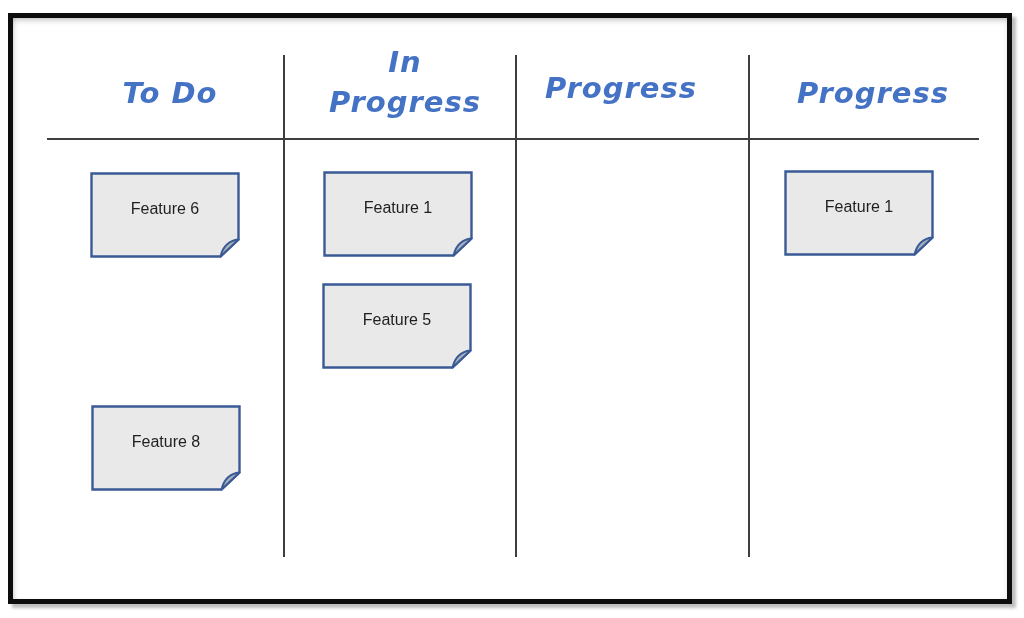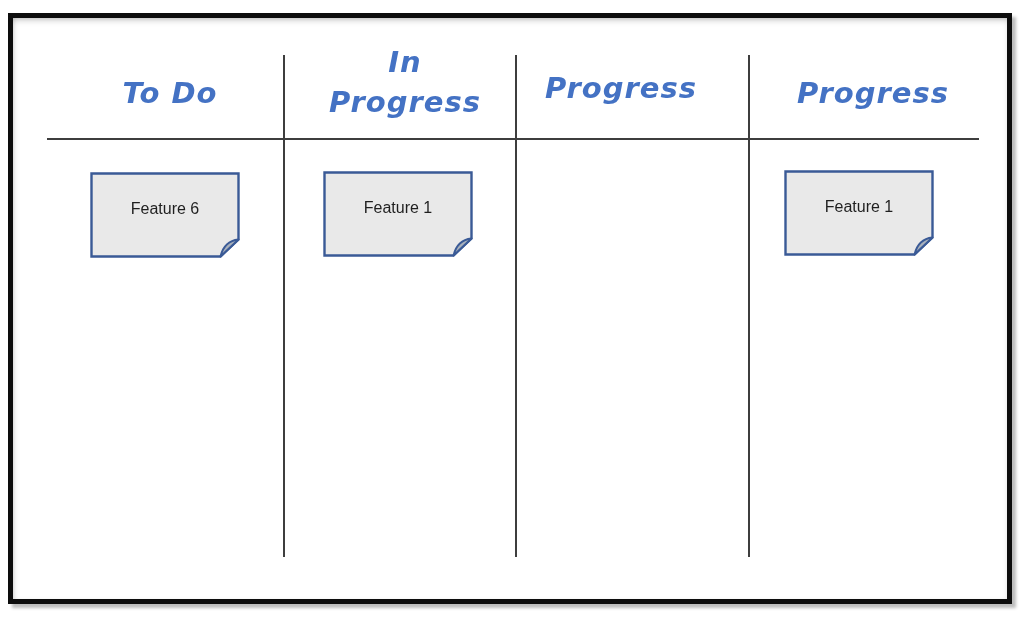--- a/index.html
+++ b/index.html
@@ -133,29 +133,43 @@
 
   <div class="card" style="left:77px; top:154px">
     <svg viewBox="0 0 150 86">
       <path class="card-body" d="M1.5,1.5 L148.5,1.5 L148.5,67.5 L130.5,84.5 L1.5,84.5 Z"></path>
       <path class="card-fold" d="M130.5,84.5 L148.5,67.5 C139,68.5 133,74 130.5,84.5 Z"></path>
     </svg>
     <div class="card-label">Feature 6</div>
   </div>
 
 
+  <div class="card" style="left:78px; top:387px">
+    <svg viewBox="0 0 150 86">
+      <path class="card-body" d="M1.5,1.5 L148.5,1.5 L148.5,67.5 L130.5,84.5 L1.5,84.5 Z"></path>
+      <path class="card-fold" d="M130.5,84.5 L148.5,67.5 C139,68.5 133,74 130.5,84.5 Z"></path>
+    </svg>
+    <div class="card-label">Feature 8</div>
+  </div>
 
   <div class="card" style="left:310px; top:153px">
     <svg viewBox="0 0 150 86">
       <path class="card-body" d="M1.5,1.5 L148.5,1.5 L148.5,67.5 L130.5,84.5 L1.5,84.5 Z"></path>
       <path class="card-fold" d="M130.5,84.5 L148.5,67.5 C139,68.5 133,74 130.5,84.5 Z"></path>
     </svg>
     <div class="card-label">Feature 1</div>
   </div>
 
+  <div class="card" style="left:309px; top:265px">
+    <svg viewBox="0 0 150 86">
+      <path class="card-body" d="M1.5,1.5 L148.5,1.5 L148.5,67.5 L130.5,84.5 L1.5,84.5 Z"></path>
+      <path class="card-fold" d="M130.5,84.5 L148.5,67.5 C139,68.5 133,74 130.5,84.5 Z"></path>
+    </svg>
+    <div class="card-label">Feature 5</div>
+  </div>
 
 
 
   <div class="card" style="left:771px; top:152px">
     <svg viewBox="0 0 150 86">
       <path class="card-body" d="M1.5,1.5 L148.5,1.5 L148.5,67.5 L130.5,84.5 L1.5,84.5 Z"></path>
       <path class="card-fold" d="M130.5,84.5 L148.5,67.5 C139,68.5 133,74 130.5,84.5 Z"></path>
     </svg>
     <div class="card-label">Feature 1</div>
   </div>

